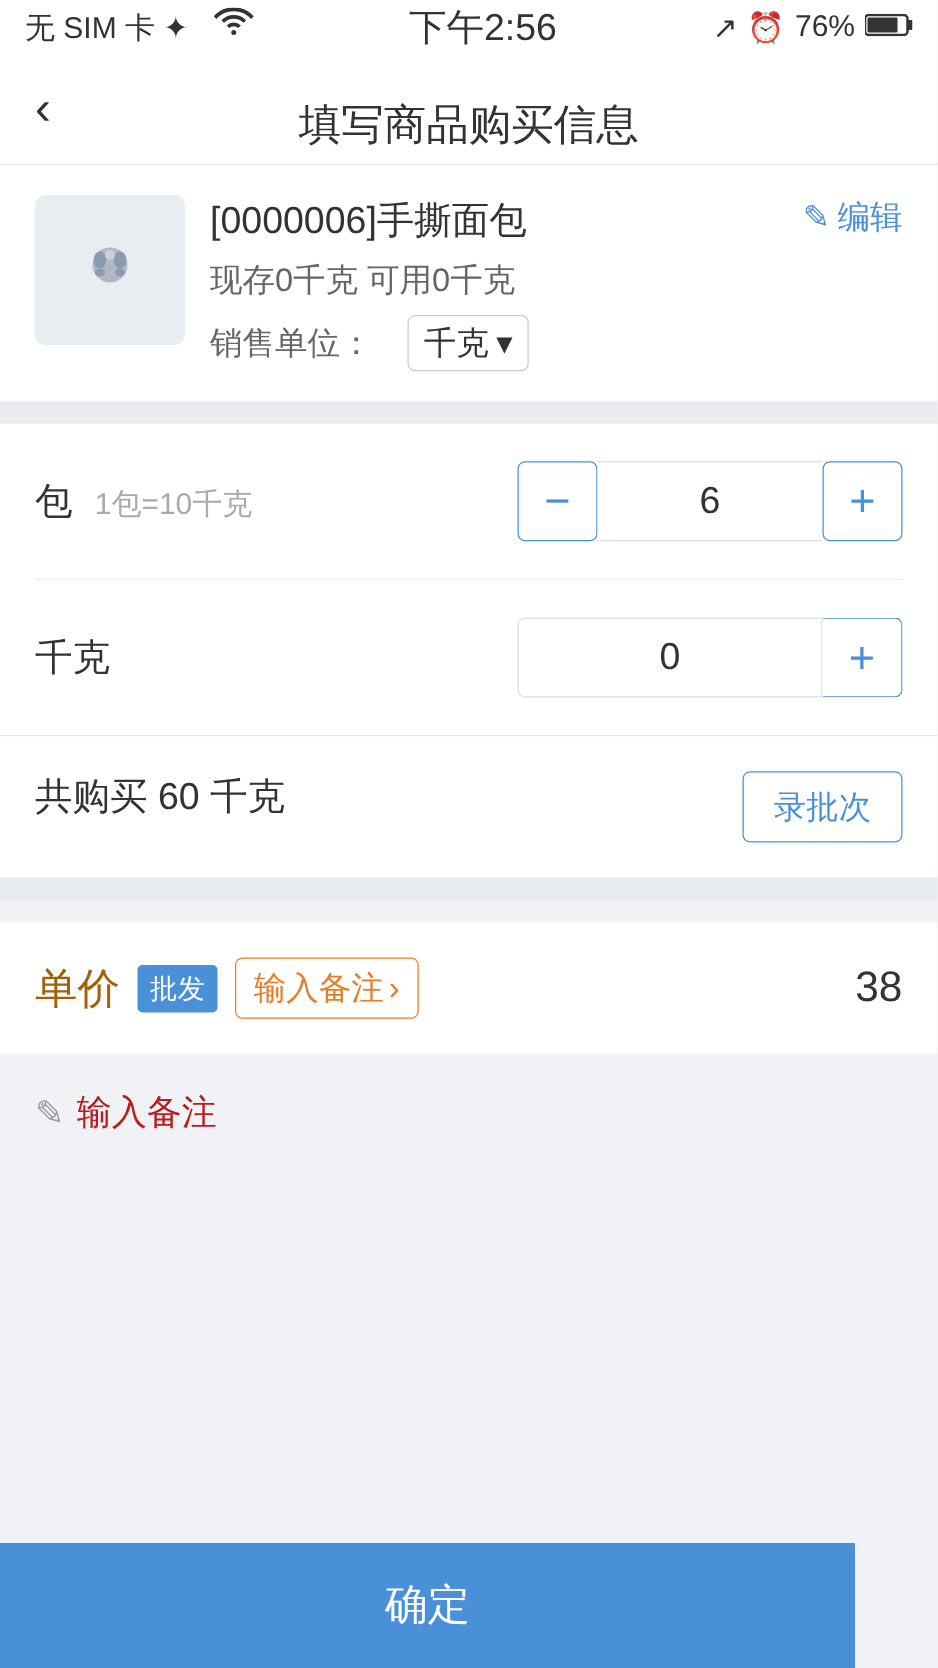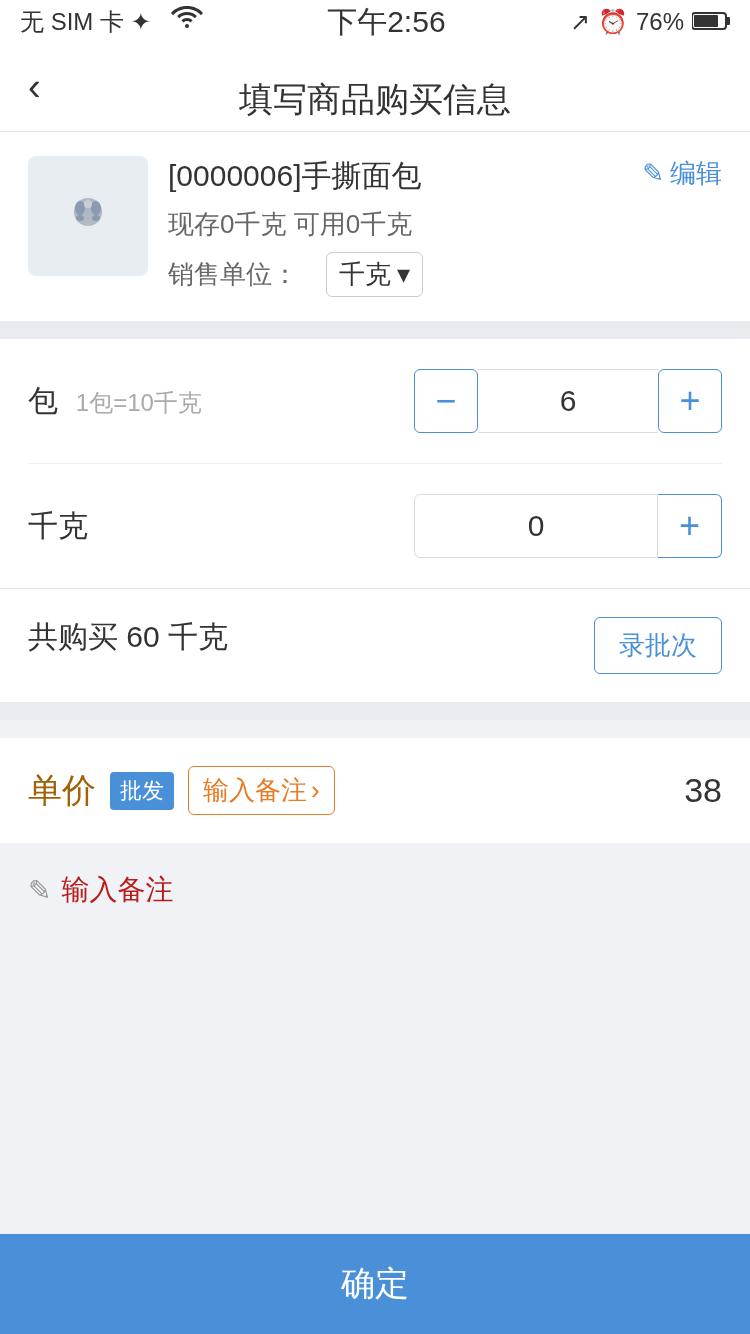--- a/index.html
+++ b/index.html
@@ -262,21 +262,21 @@
     .remark-text { font-size: 28px; color: #b91c1c; }
 
     
     .empty-area {
       background: #f0f2f5;
       height: 300px;
     }
 
     
     .confirm-btn {
-      width: 750px;
+      width: 684px;
       height: 100px;
       background: #4a90d9;
       color: #fff;
       font-size: 34px;
       font-weight: 500;
       display: flex;
       align-items: center;
       justify-content: center;
       cursor: pointer;
       border: none;

